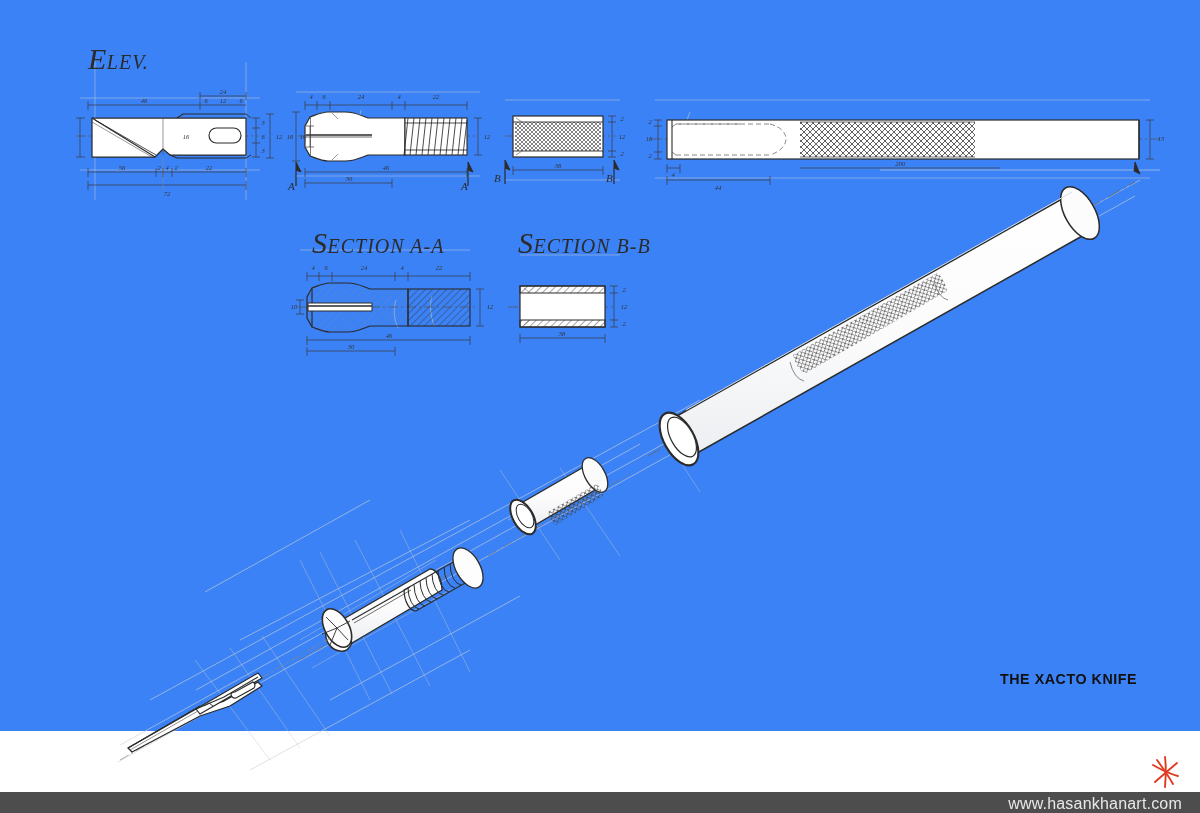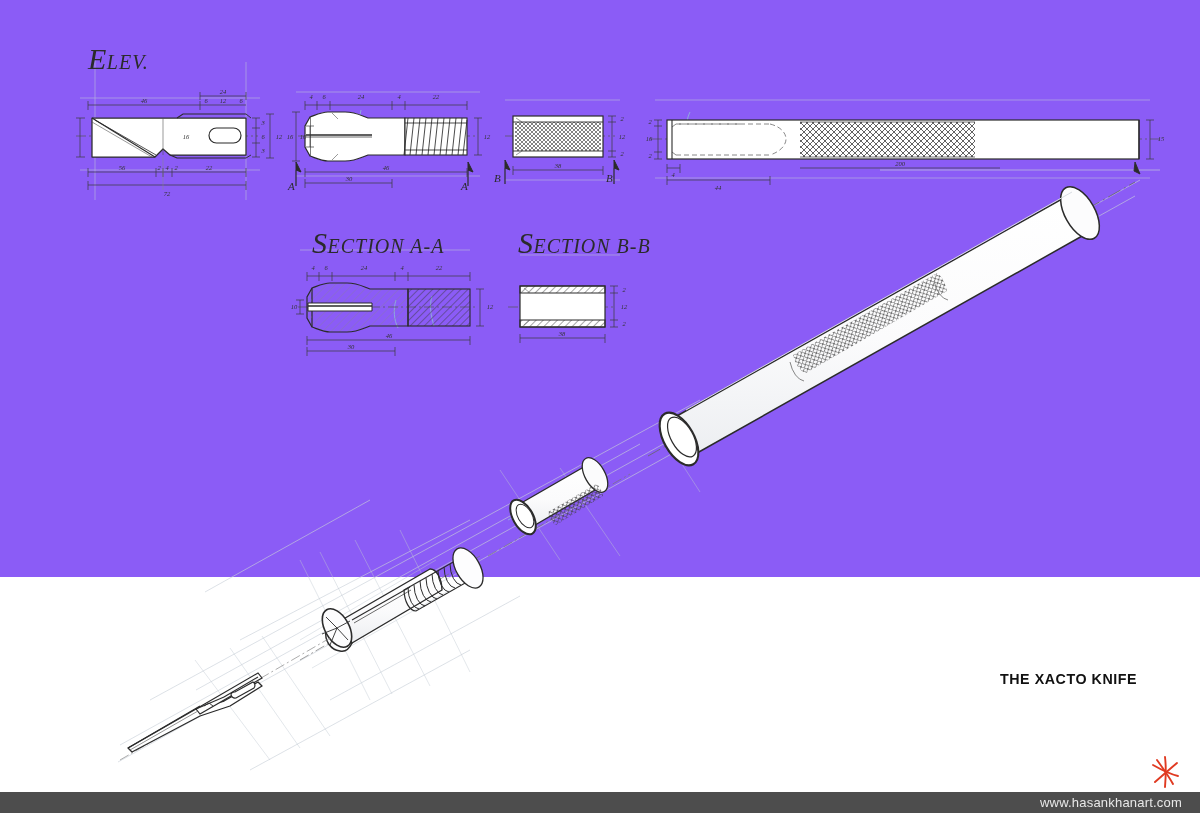--- a/index.html
+++ b/index.html
@@ -1,33 +1,33 @@
 <!DOCTYPE html>
 <html><head>
 <meta charset="utf-8">
 <title>The Xacto Knife — Technical Drawing</title>
 <style>
   html,body{margin:0;padding:0;background:#ffffff;}
   body{width:1200px;height:813px;position:relative;overflow:hidden;
        font-family:"Liberation Serif",serif;}
-  #sheet{position:absolute;inset:0;width:1200px;height:577px;background:#8b5cf6;}
+  #sheet{position:absolute;inset:0;width:1200px;height:731px;background:#3b82f6;}
   svg.layer{position:absolute;left:0;top:0;width:1200px;height:813px;}
   .viewtitle{position:absolute;color:#2b2b2b;white-space:nowrap;}
   .viewtitle .big{font-size:30px;font-family:"Liberation Serif",serif;
       font-style:italic;letter-spacing:.5px;}
   .viewtitle .small{font-size:20px;font-family:"Liberation Serif",serif;
       font-style:italic;font-variant:small-caps;letter-spacing:1px;}
   #title-block{position:absolute;left:1000px;top:670px;
       font-family:"Liberation Sans",sans-serif;font-weight:bold;
       font-size:15.5px;letter-spacing:.6px;color:#111;
       transform:scaleX(.92);transform-origin:left center;white-space:nowrap;}
   #footer-bar{position:absolute;left:0;top:792px;width:1200px;height:21px;
       background:#4d4d4d;}
   #footer-url{position:absolute;right:18px;top:795px;
-      font-family:"Liberation Sans",sans-serif;font-size:13px;
+      font-family:"Liberation Sans",sans-serif;font-size:16px;
       color:#e8e8e8;letter-spacing:.2px;white-space:nowrap;}
   #logo-mark{position:absolute;left:1148px;top:755px;width:34px;height:34px;}
 </style>
 </head>
 <body>
 
 <div id="sheet">
 
   <svg class="layer" viewBox="0 0 1200 813">
     <defs>

